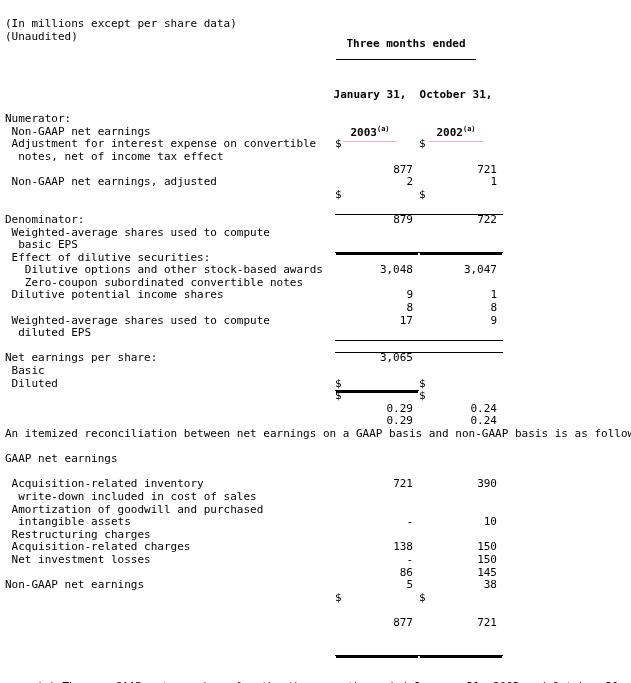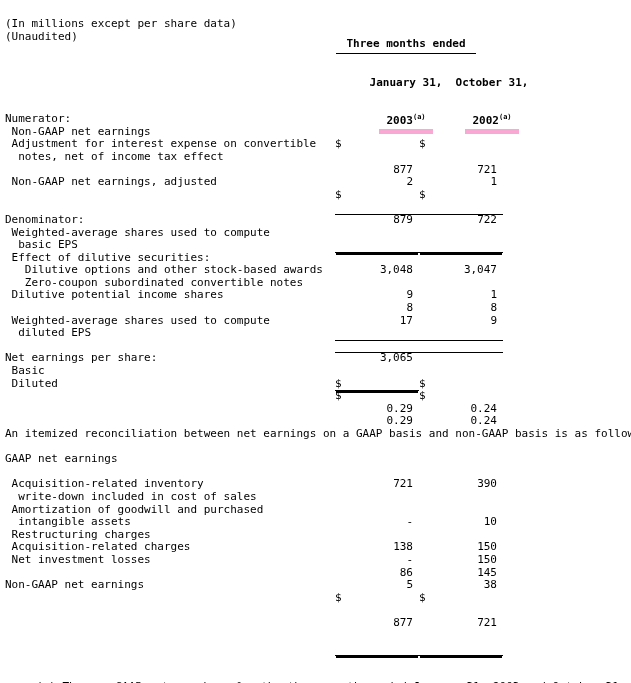--- a/index.html
+++ b/index.html
@@ -70,35 +70,34 @@
   
   .hdr-group {
     position: absolute;
     left: 336px;
     top: 38px;
     width: 140px;
     text-align: center;
     font-weight: bold;
     white-space: pre;
     border-bottom: 1px solid #000;
-    padding-bottom: 2px;
+    padding-bottom: 8px;
   }
   .hdr-col {
     position: absolute;
-    top: 52px;
+    top: 64px;
     width: 84px;
     text-align: center;
     font-weight: bold;
     white-space: pre;
     line-height: 12.6px;
-    margin-left: 36px;
   }
   .hdr-col .l2 {
     display: inline-block;
-    border-bottom: 5px solid #f9a8d4;
+    border-bottom: 1px solid #f9a8d4;
     padding: 0 7px 1px 7px;
   }
   .hdr-c1 { left: 328px; }
   .hdr-c2 { left: 414px; }
   sup {
     font-size: 7px;
     vertical-align: super;
     line-height: 0;
   }
 

